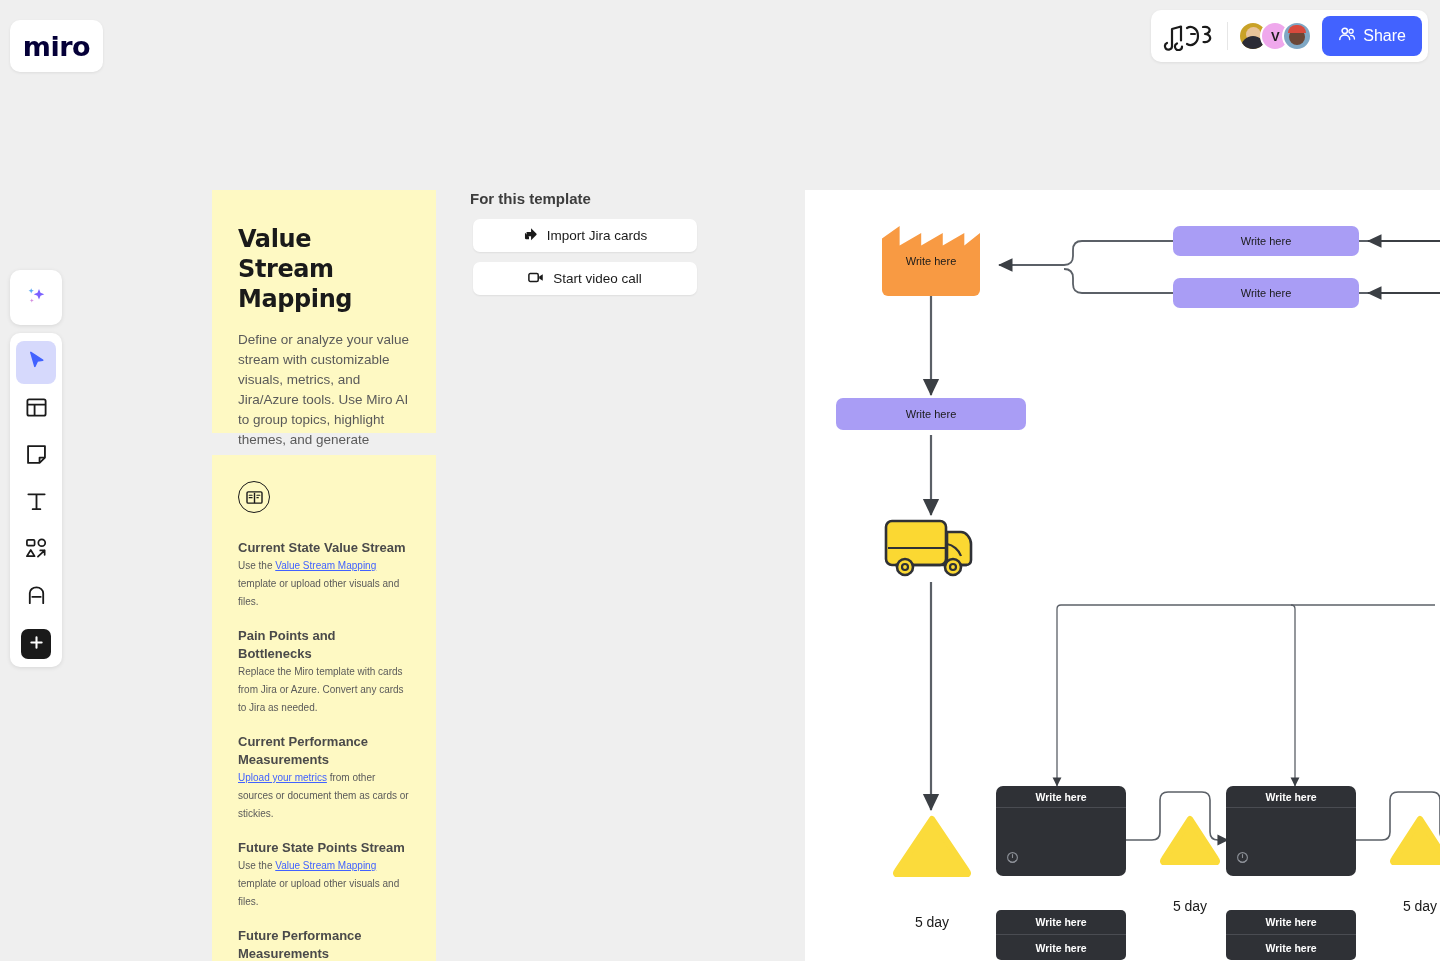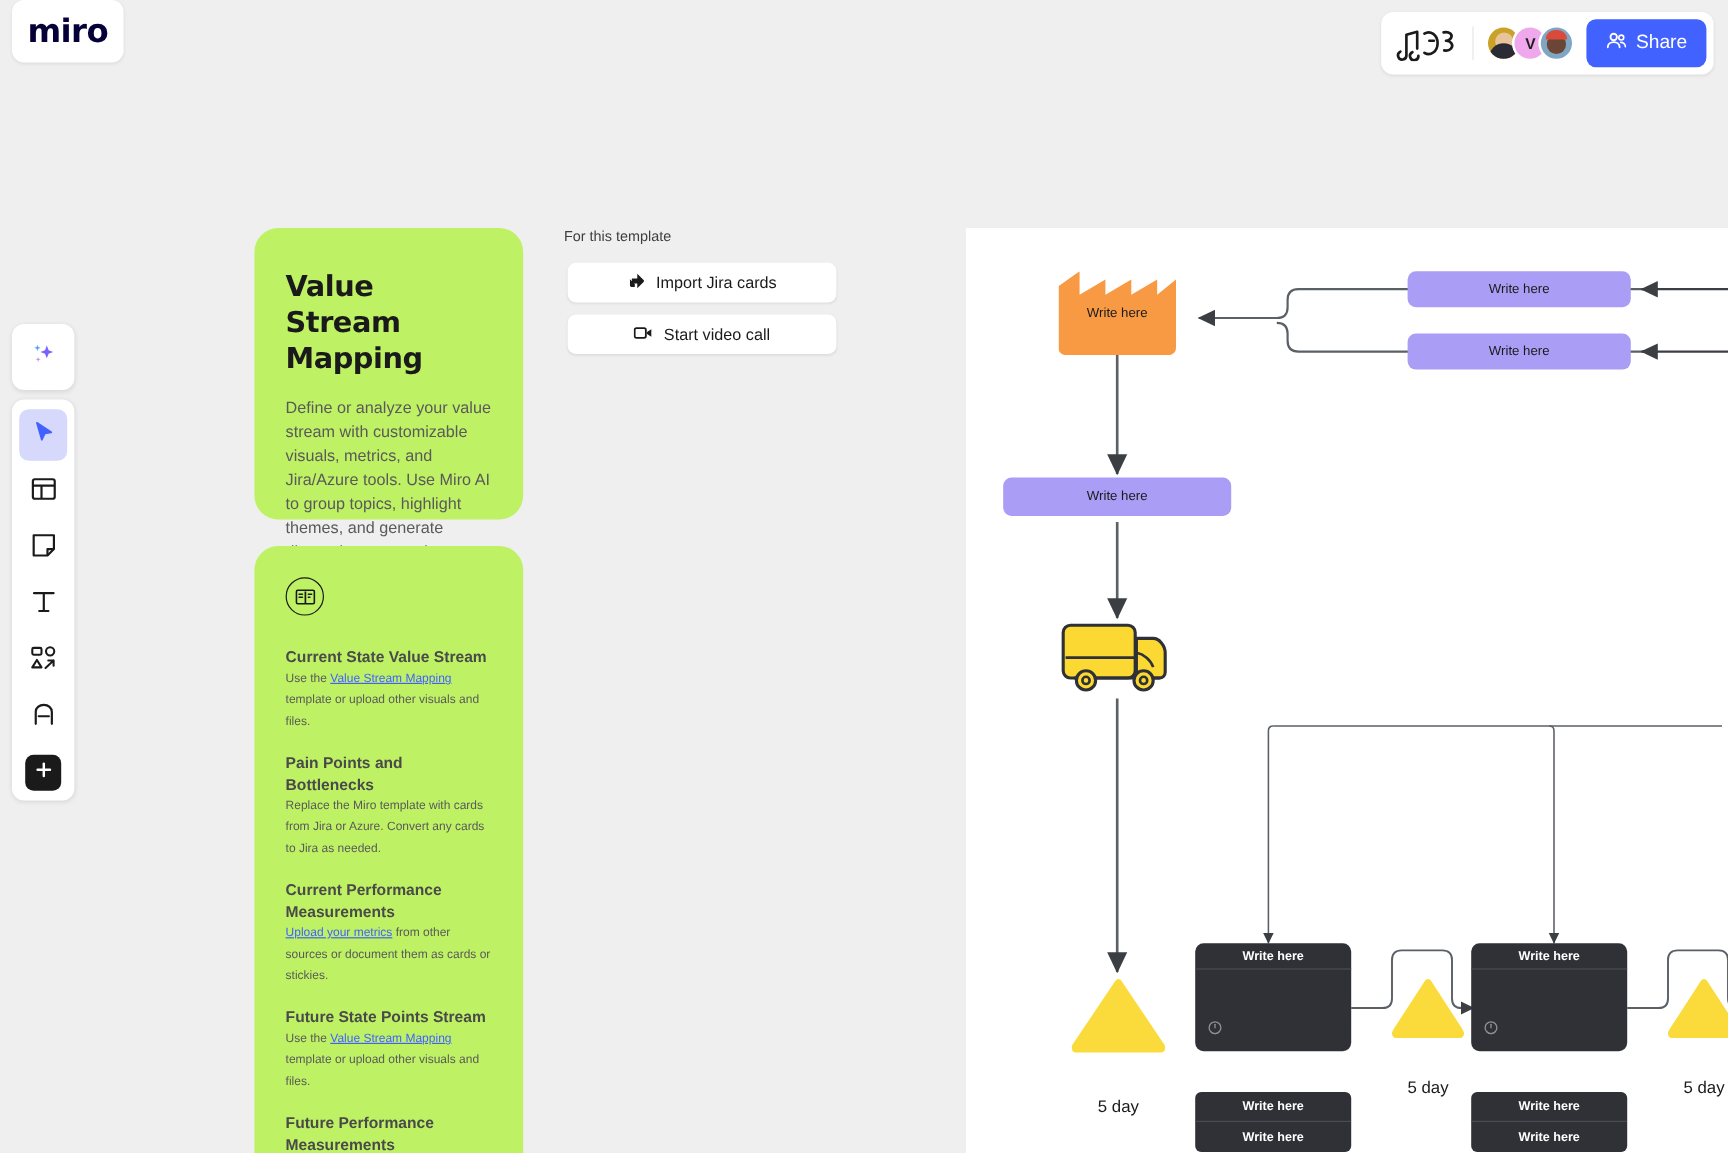--- a/index.html
+++ b/index.html
@@ -6,21 +6,21 @@
   html, body {
     width: 1440px; height: 961px;
     background: #efefef;
     font-family: "Liberation Sans", sans-serif;
     overflow: hidden;
   }
   #app { position: relative; width: 1440px; height: 961px; }
 
   
   .logo-card {
-    position: absolute; left: 10px; top: 0;
+    position: absolute; left: 10px; top: 20px;
     width: 93px; height: 52px;
     background: #fff; border-radius: 10px;
     display: flex; align-items: center; justify-content: center;
     box-shadow: 0 1px 3px rgba(0,0,0,.08);
   }
   .logo-text {
     font-family: "DejaVu Sans", sans-serif;
     font-size: 27px; font-weight: 700; letter-spacing: -0.5px;
     color: #050038;
   }
@@ -89,21 +89,21 @@
   .tool {
     width: 40px; height: 43px; border-radius: 8px;
     display: flex; align-items: center; justify-content: center;
     cursor: pointer; margin: 2px 0;
   }
   .tool.active { background: #d6d9fc; }
   .tool.plus-tool { background: #1a1a1a; width: 30px; height: 30px; border-radius: 7px; margin-top: 8px; }
 
   
   .panel {
-    position: absolute; background: #bef264; border-radius: 20px;
+    position: absolute; background: #fef9c3;
   }
   .title-panel { left: 212px; top: 190px; width: 224px; height: 243px; padding: 34px 26px 0 26px; }
   .title-panel h1 {
     font-family: "DejaVu Sans", sans-serif;
     font-size: 24px; font-weight: 700; line-height: 30px;
     letter-spacing: -0.4px; color: #1a1a1a; margin-bottom: 16px;
   }
   .title-panel p {
     font-size: 13.5px; line-height: 20px; color: #5a5a5a;
   }
@@ -119,21 +119,21 @@
   .instr-block { margin-bottom: 16px; }
   .instr-h {
     font-size: 13px; font-weight: 700; color: #4a4a4a; line-height: 18px;
   }
   .instr-b { font-size: 10px; color: #5a5a5a; line-height: 18px; }
   .instr-link { color: #4262ff; text-decoration: underline; cursor: pointer; }
 
   
   .fft-label {
     position: absolute; left: 470px; top: 190px;
-    font-size: 12px; font-weight: 400; color: #3d3d3d;
+    font-size: 15px; font-weight: 700; color: #3d3d3d;
   }
   .fft-btn {
     position: absolute; left: 473px; width: 224px; height: 33px;
     background: #fff; border-radius: 7px; border: none;
     display: flex; align-items: center; justify-content: center; gap: 9px;
     font-family: "Liberation Sans", sans-serif;
     font-size: 13.5px; color: #1a1a1a; cursor: pointer;
     box-shadow: 0 1px 2px rgba(0,0,0,.07);
   }
   .fft-btn.b1 { top: 219px; }

